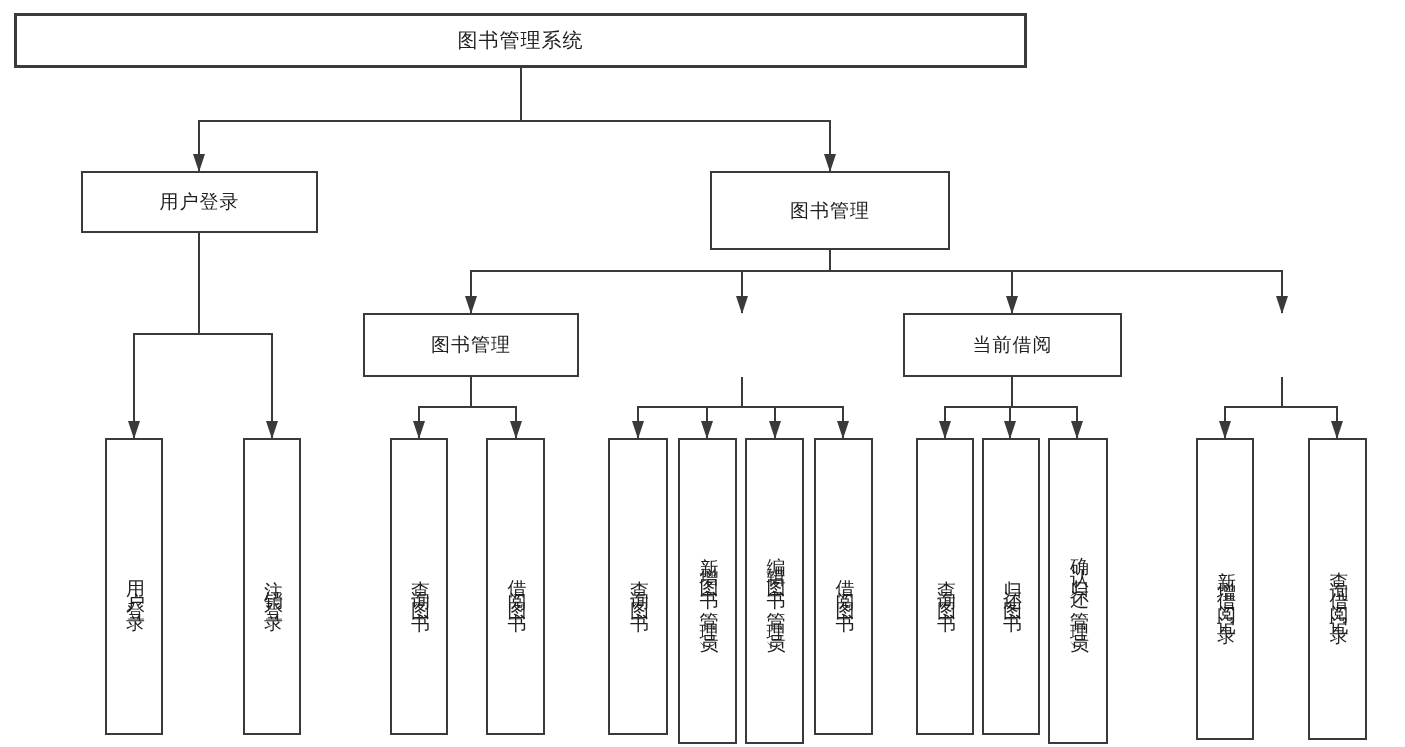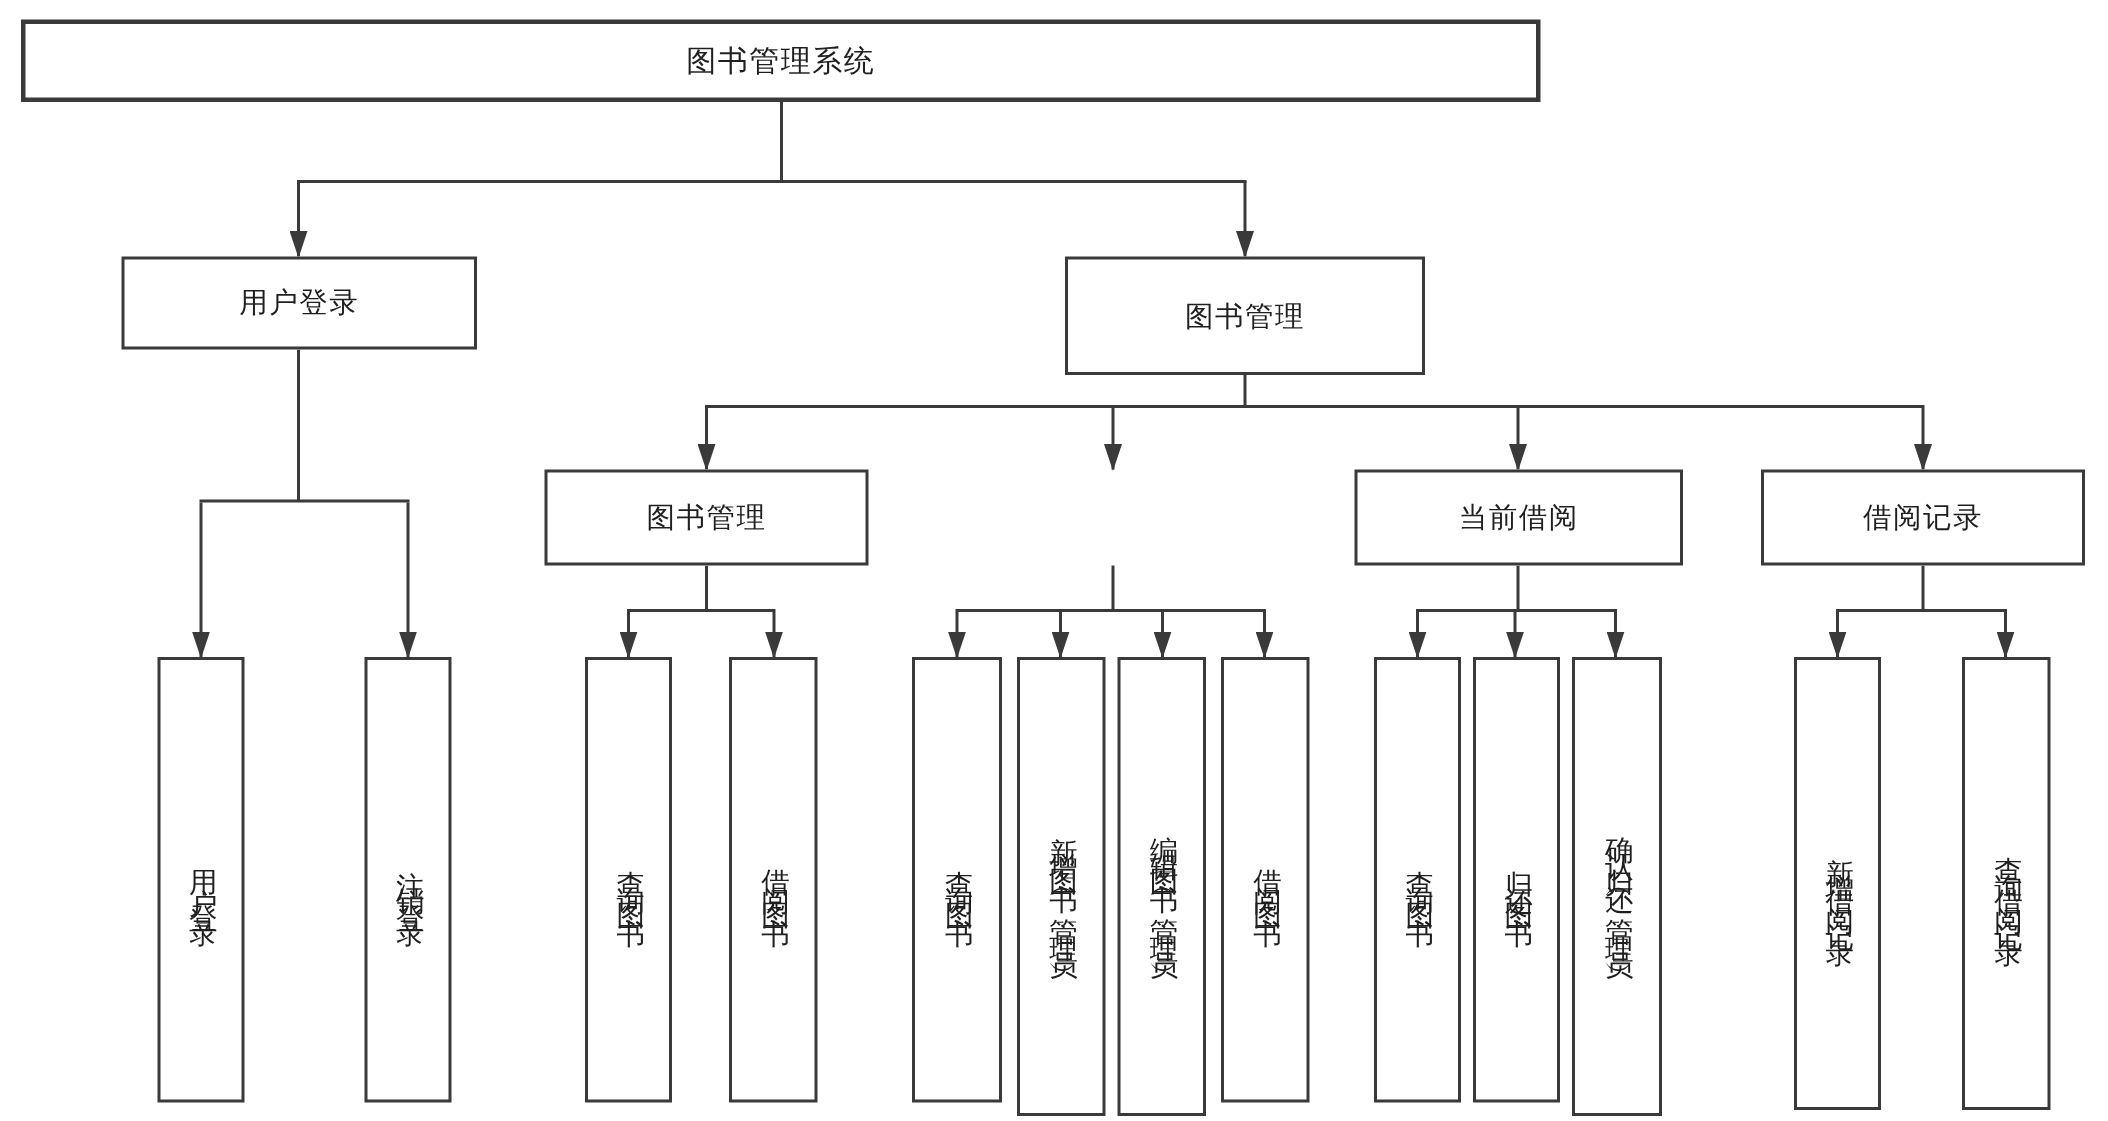--- a/index.html
+++ b/index.html
@@ -71,21 +71,20 @@
     <path d="M1337,408 V438" fill="none" stroke="#3a3a3a" stroke-width="2" marker-end="url(#arw)"></path>
   </svg>
 
   <div class="box root" style="left:14px; top:13px; width:1013px; height:55px;">图书管理系统</div>
 
   <div class="box" style="left:81px; top:171px; width:237px; height:62px;">用户登录</div>
   <div class="box" style="left:710px; top:171px; width:240px; height:79px;">图书管理</div>
 
   <div class="box" style="left:363px; top:313px; width:216px; height:64px;">图书管理</div>
   <div class="box" style="left:903px; top:313px; width:219px; height:64px;">当前借阅</div>
-  <div class="box" style="left:1174px; top:313px; width:216px; height:64px;">借阅记录</div>
 
   <div class="box" style="left:105px; top:438px; width:58px; height:297px;">
     <span class="vlabel">用户登录</span>
   </div>
   <div class="box" style="left:243px; top:438px; width:58px; height:297px;">
     <span class="vlabel">注销登录</span>
   </div>
 
   <div class="box" style="left:390px; top:438px; width:58px; height:297px;">
     <span class="vlabel">查询图书</span>

